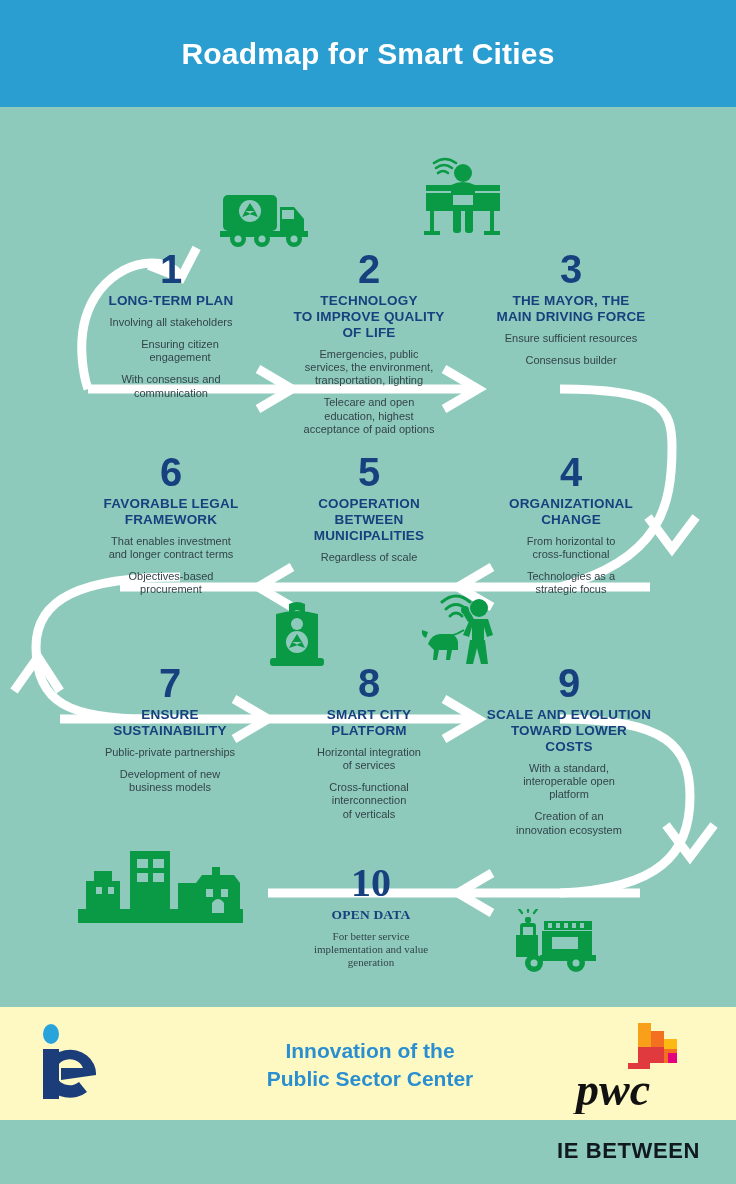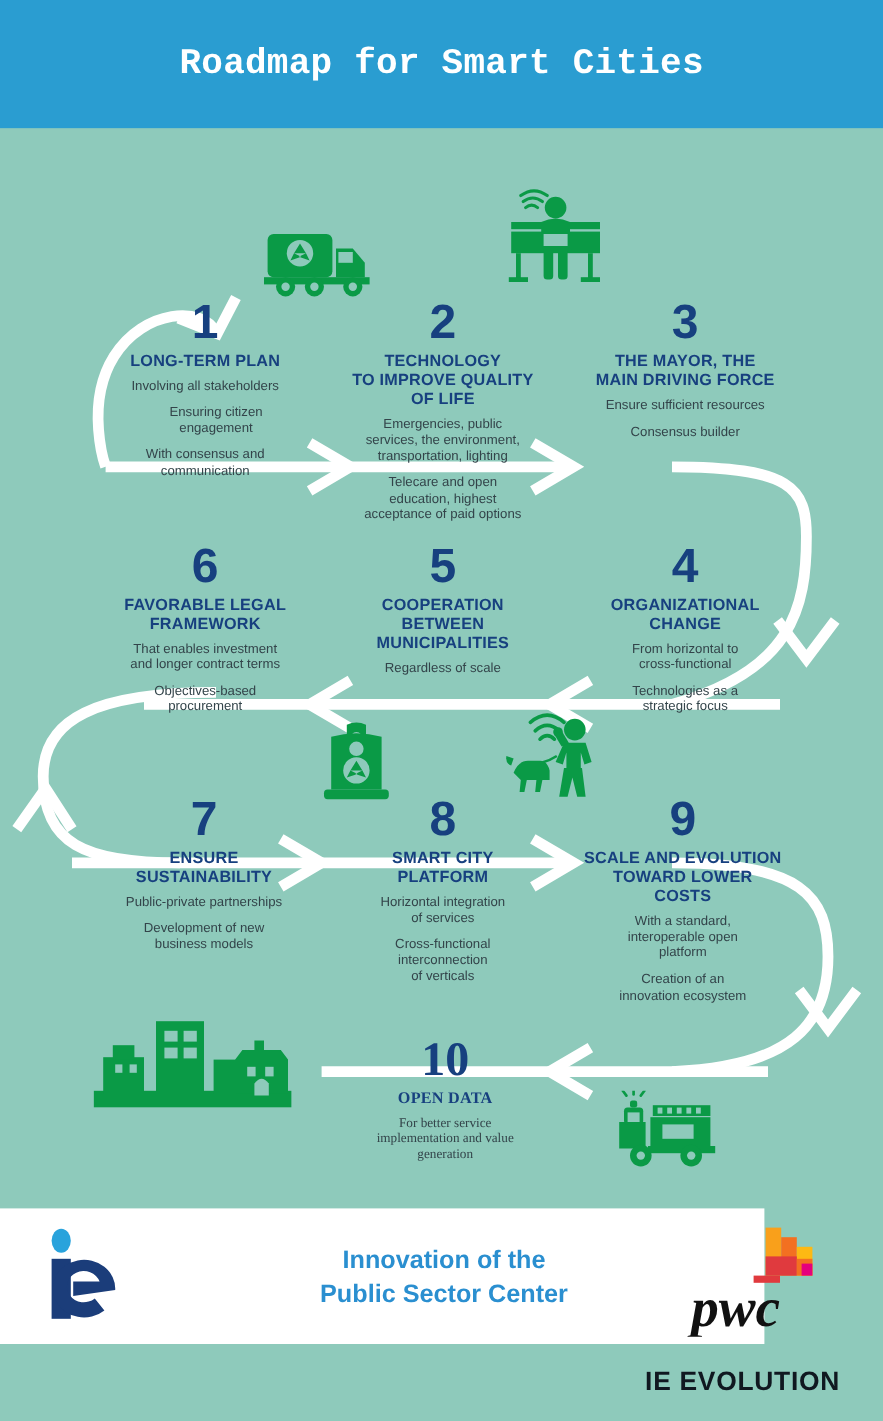--- a/index.html
+++ b/index.html
@@ -9,21 +9,21 @@
     font-family:"Liberation Sans", sans-serif;
     overflow:hidden;
     position:relative;
   }
   .page{position:relative;width:736px;height:1184px;overflow:hidden;background:#8ecabb;}
 
   
   .header{
     position:absolute;left:0;top:0;width:736px;height:107px;
     background:#2a9dd1;
-    display:flex;align-items:center;justify-content:center;font-family:Liberation Mono, monospace;
+    display:flex;align-items:center;justify-content:center;
   }
   .header-title{
     color:#ffffff;font-size:30px;font-weight:bold;letter-spacing:.2px;
     text-align:center;
   }
 
   
   .board{
     position:absolute;left:0;top:107px;width:736px;height:900px;
     background:#8ecabb;
@@ -54,22 +54,22 @@
   .s7{left:72px;top:556px;width:196px;}
   .s8{left:276px;top:556px;width:186px;}
   .s9{left:470px;top:556px;width:198px;}
   .s10{left:276px;top:756px;width:190px;font-family:Liberation Serif, serif;}
 
   
   .icon{position:absolute;}
 
   
   .footer{
-    position:absolute;left:0;top:1007px;width:637px;height:113px;
-    background:#ffffff;
+    position:absolute;left:0;top:1007px;width:736px;height:113px;
+    background:#fef9c3;
   }
   .footer-inner{
     position:relative;width:736px;height:113px;
   }
   .ie-logo{
     position:absolute;left:36px;top:16px;width:105px;height:80px;
   }
   .footer-center{
     position:absolute;left:190px;top:30px;width:360px;text-align:center;
     color:#2a8fd0;font-weight:bold;font-size:21px;line-height:1.35;
@@ -402,16 +402,16 @@
             <rect x="56" y="44" width="22" height="6" fill="#e03a3e"></rect>
           </g>
           <text x="4" y="86" font-family="'Liberation Serif', serif" font-size="46" font-weight="bold" font-style="italic" fill="#111111">pwc</text>
         </svg>
       </div>
 
     </div>
   </div>
 
   <div class="bottombar">
-    <div class="insights">IE EVOLUTION</div>
+    <div class="insights">IE BETWEEN</div>
   </div>
 
 </div>
 
 </body></html>

